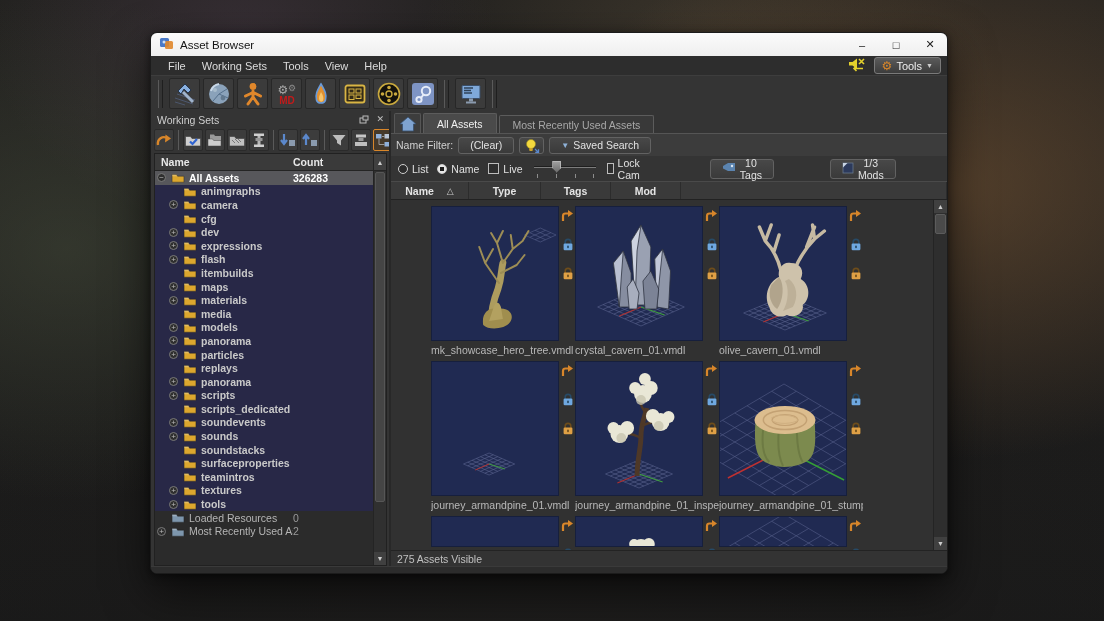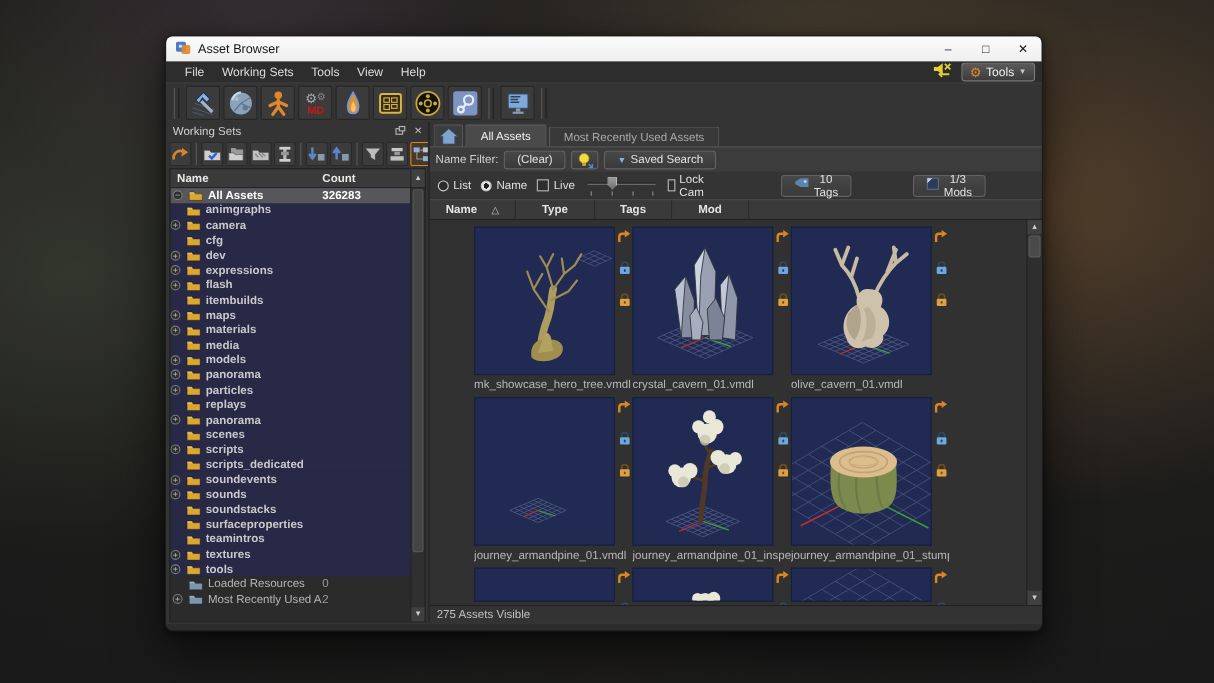--- a/index.html
+++ b/index.html
@@ -51,21 +51,21 @@
   .ws-sep{width:4px;height:20px;border-left:1px solid #5a5a5a;margin:0 2px;}
 
   .tree{flex:1;border:1px solid #212121;background:#2b2b2b;display:flex;flex-direction:column;min-height:0;}
   .tree-head{height:17px;background:#3a3a3a;border-bottom:1px solid #242424;display:flex;align-items:center;flex:none;}
   .th-name{flex:1;font-size:10.5px;font-weight:bold;color:#e8e8e8;padding-left:6px;}
   .th-count{width:80px;font-size:10.5px;font-weight:bold;color:#e8e8e8;}
   .sb-top{width:13px;height:100%;background:#404040;border-left:1px solid #242424;display:flex;align-items:center;justify-content:center;font-size:7px;color:#ccc;}
   .tree-body{flex:1;position:relative;overflow:hidden;}
   .tree-rows{position:absolute;top:0;left:0;right:13px;bottom:0;}
   .tree-row{height:13.6px;display:flex;align-items:center;font-size:10.5px;font-weight:bold;color:#c9c9c9;white-space:nowrap;}
-  .tree-row.folder{background:var(--tree-navy,#282847);}
+  .tree-row.folder{background:var(--tree-navy,#282847);padding-left:14px;}
   .tree-row.root{background:var(--selection-gray,#57575b);color:#fff;padding-left:2px;}
   .tree-row.footer{padding-left:2px;font-weight:normal;color:#b5b5b5;}
   .exp{width:9px;height:9px;border:1px solid #7a7a7a;border-radius:50%;font-size:8px;line-height:7px;text-align:center;color:#bbb;margin:0 3px 0 0;flex:none;background:#2f2f2f;font-weight:normal;}
   .exp.none{visibility:hidden;}
   .ficon{width:14px;height:11px;margin:0 4px 0 2px;flex:none;}
   .nm{flex:1;overflow:hidden;}
   .ct{width:80px;flex:none;}
   .ct.dim{color:#9a9a9a;}
   .tree-scroll{position:absolute;top:0;right:0;bottom:0;width:13px;background:#303030;border-left:1px solid #242424;}
   .ts-thumb{position:absolute;top:1px;left:1px;width:10px;height:330px;background:#454545;border:1px solid #565656;border-radius:2px;}
@@ -472,29 +472,20 @@
                 <div class="tree-row folder">
                   <span class="exp">+</span>
                   <span class="ficon"><svg viewBox="0 0 16 13" width="14" height="11">
                       <path d="M1 3 h5 l1.5 2 h7.5 v7 h-14 z" fill="#dca72e" stroke="#222" stroke-width="0.5"></path>
                       <path d="M1 3 h5 l1.5 2 h-6.5 z" fill="#fff" opacity="0.25"></path>
                     </svg></span>
                   <span class="nm">panorama</span>
                   <span class="ct"></span>
                 </div>
                 <div class="tree-row folder">
-                  <span class="exp none">+</span>
-                  <span class="ficon"><svg viewBox="0 0 16 13" width="14" height="11">
-                      <path d="M1 3 h5 l1.5 2 h7.5 v7 h-14 z" fill="#dca72e" stroke="#222" stroke-width="0.5"></path>
-                      <path d="M1 3 h5 l1.5 2 h-6.5 z" fill="#fff" opacity="0.25"></path>
-                    </svg></span>
-                  <span class="nm">scenes</span>
-                  <span class="ct"></span>
-                </div>
-                <div class="tree-row folder">
                   <span class="exp">+</span>
                   <span class="ficon"><svg viewBox="0 0 16 13" width="14" height="11">
                       <path d="M1 3 h5 l1.5 2 h7.5 v7 h-14 z" fill="#dca72e" stroke="#222" stroke-width="0.5"></path>
                       <path d="M1 3 h5 l1.5 2 h-6.5 z" fill="#fff" opacity="0.25"></path>
                     </svg></span>
                   <span class="nm">scripts</span>
                   <span class="ct"></span>
                 </div>
                 <div class="tree-row folder">
                   <span class="exp none">+</span>

